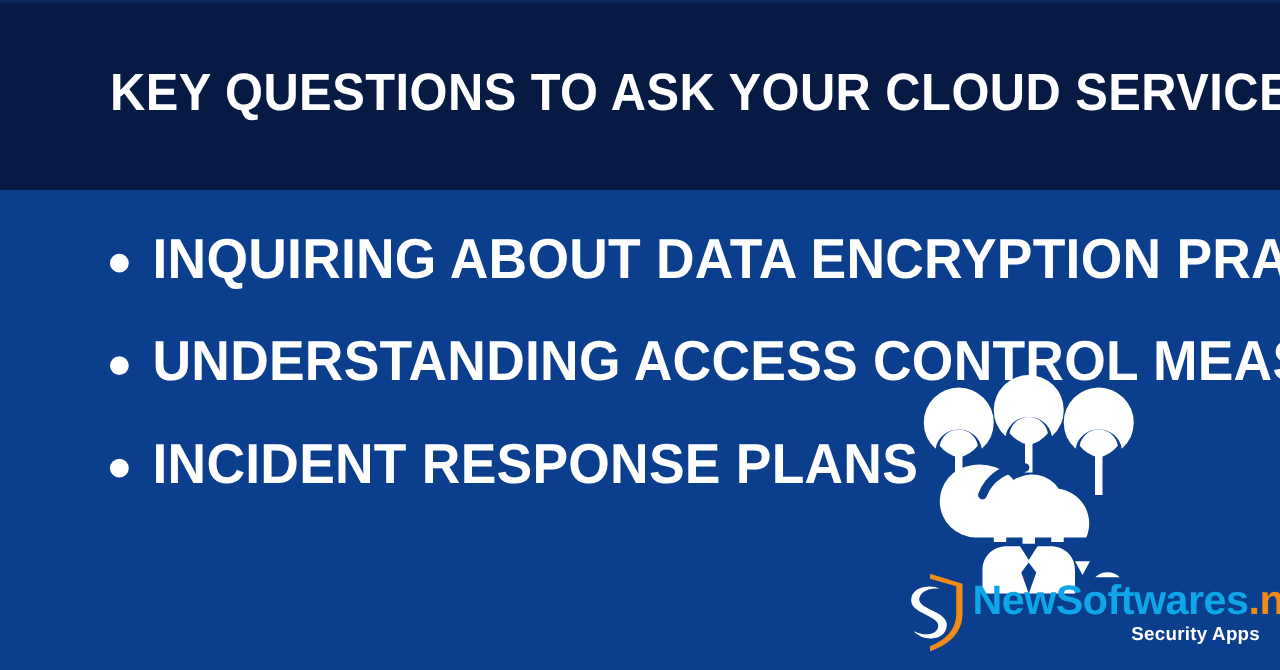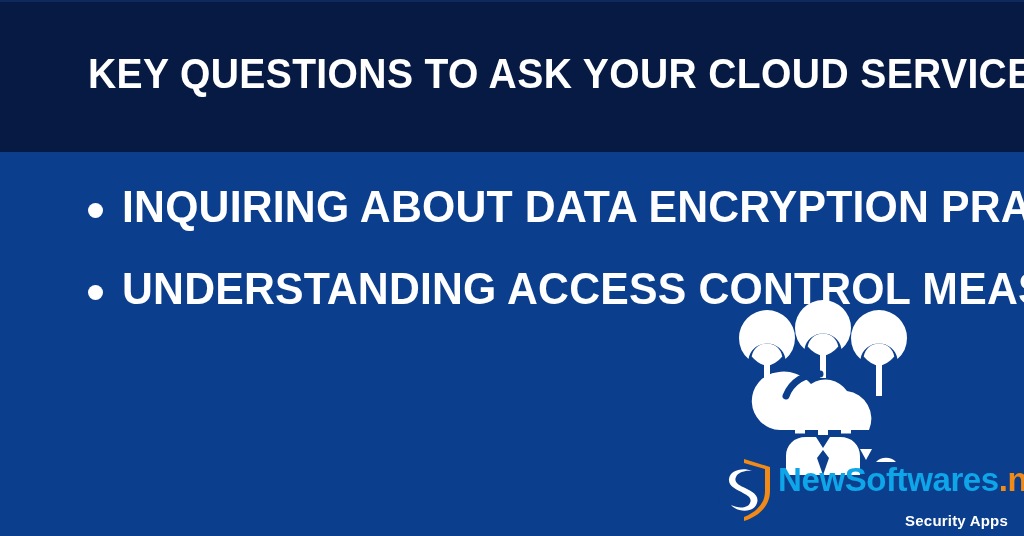--- a/index.html
+++ b/index.html
@@ -144,21 +144,21 @@
     left: 120px;
     top: -9px;
     width: 64px;
     height: 15px;
   }
   .logo-caret svg { display: block; width: 64px; height: 15px; }
 
   .logo-tagline {
     position: absolute;
     right: 6px;
-    top: 55px;
+    top: 42px;
     color: #FFFFFF;
     font-size: 15px;
     line-height: 20px;
     font-weight: bold;
     letter-spacing: 0.2px;
     text-align: right;
     white-space: nowrap;
   }
 </style>
 </head>
@@ -173,20 +173,24 @@
 
   <ul class="bullet-list">
     <li class="bullet-item">
       <span class="bullet-dot"></span>
       <span class="bullet-text">Inquiring About Data Encryption Practices</span>
     </li>
     <li class="bullet-item">
       <span class="bullet-dot"></span>
       <span class="bullet-text">Understanding Access Control Measures</span>
     </li>
+    <li class="bullet-item">
+      <span class="bullet-dot"></span>
+      <span class="bullet-text">Incident Response Plans</span>
+    </li>
   </ul>
 
   <div class="cloud-graphic">
     <svg viewBox="0 0 210 175" xmlns="http://www.w3.org/2000/svg" aria-hidden="true">
       <g fill="#FFFFFF">
 
         <rect x="46" y="60" width="6" height="36"></rect>
         <rect x="102" y="44" width="6" height="34"></rect>
         <rect x="158" y="60" width="6" height="36"></rect>
 

